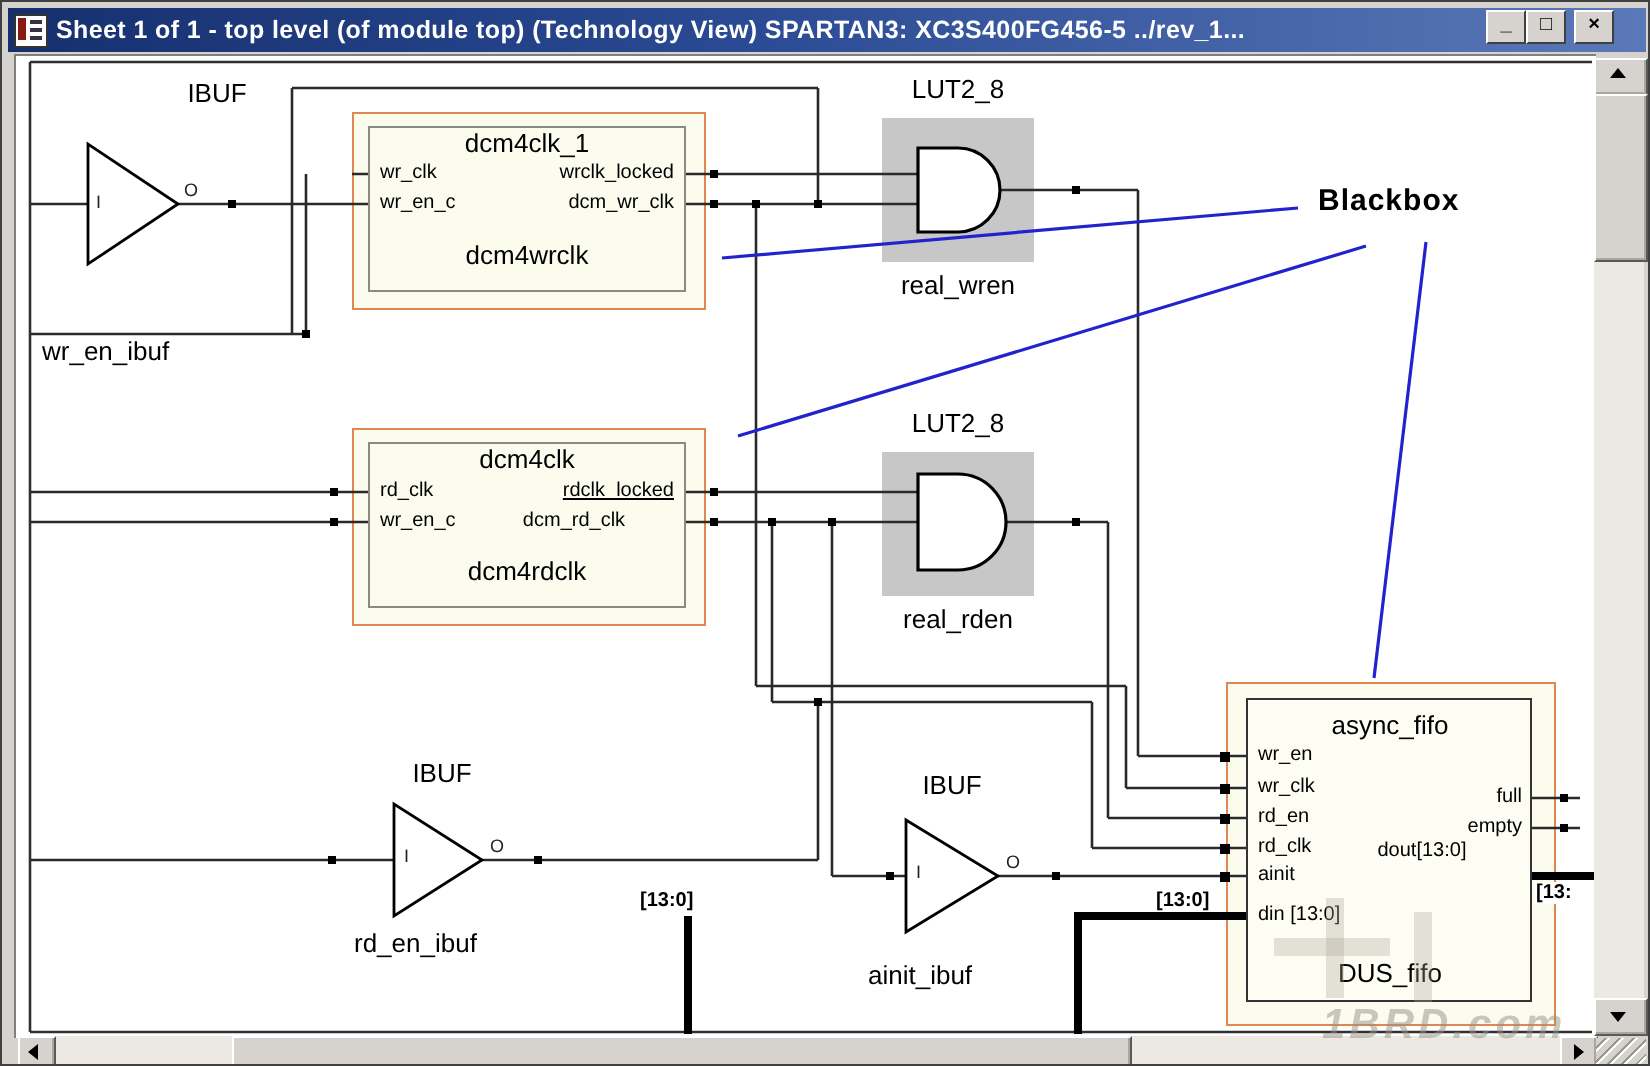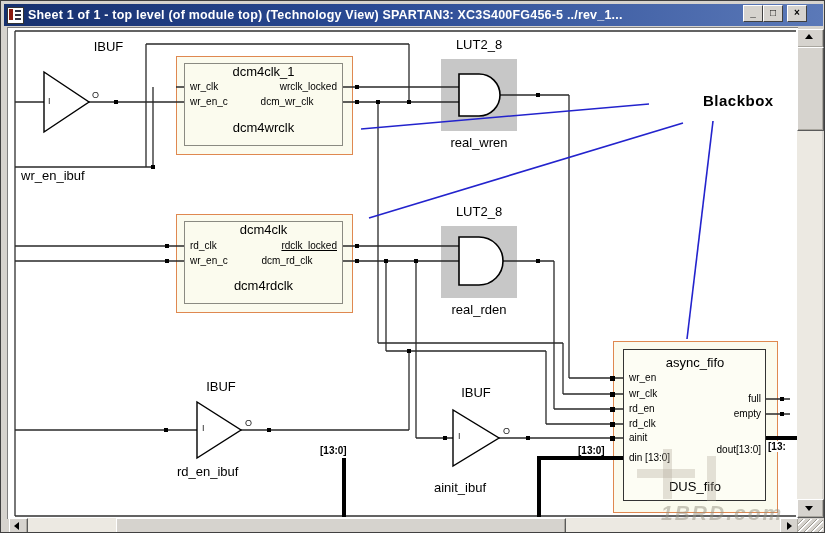--- a/index.html
+++ b/index.html
@@ -65,21 +65,21 @@
 
   <div id="canvas" class="abs"></div>
 
   <div class="blockbox" style="left:175px;top:55px;width:175px;height:97px;">
     <div class="innerbox" style="left:7px;top:6px;width:157px;height:81px;"></div>
   </div>
   <div class="lbl f13 ctr" style="left:190px;top:63px;width:145px;">dcm4clk_1</div>
   <div class="lbl f10" style="left:189px;top:80px;">wr_clk</div>
   <div class="lbl f10" style="left:189px;top:95px;">wr_en_c</div>
   <div class="lbl f10" style="left:236px;top:80px;width:100px;text-align:right;">wrclk_locked</div>
-  <div class="lbl f10" style="left:236px;top:95px;width:100px;text-align:center;">dcm_wr_clk</div>
+  <div class="lbl f10" style="left:236px;top:95px;width:100px;text-align:right;">dcm_wr_clk</div>
   <div class="lbl f13 ctr" style="left:190px;top:119px;width:145px;">dcm4wrclk</div>
 
   <div class="blockbox" style="left:175px;top:213px;width:175px;height:97px;">
     <div class="innerbox" style="left:7px;top:6px;width:157px;height:81px;"></div>
   </div>
   <div class="lbl f13 ctr" style="left:190px;top:221px;width:145px;">dcm4clk</div>
   <div class="lbl f10" style="left:189px;top:239px;">rd_clk</div>
   <div class="lbl f10" style="left:189px;top:254px;">wr_en_c</div>
   <div class="lbl f10" style="left:236px;top:239px;width:100px;text-align:right;text-decoration:underline;">rdclk_locked</div>
   <div class="lbl f10" style="left:236px;top:254px;width:100px;text-align:center;">dcm_rd_clk</div>
@@ -98,39 +98,39 @@
   </div>
   <div class="lbl f13 ctr" style="left:625px;top:354px;width:138px;">async_fifo</div>
   <div class="lbl f10" style="left:628px;top:371px;">wr_en</div>
   <div class="lbl f10" style="left:628px;top:387px;">wr_clk</div>
   <div class="lbl f10" style="left:628px;top:402px;">rd_en</div>
   <div class="lbl f10" style="left:628px;top:417px;">rd_clk</div>
   <div class="lbl f10" style="left:628px;top:431px;">ainit</div>
   <div class="lbl f10" style="left:628px;top:451px;">din [13:0]</div>
   <div class="lbl f10" style="left:660px;top:392px;width:100px;text-align:right;">full</div>
   <div class="lbl f10" style="left:660px;top:407px;width:100px;text-align:right;">empty</div>
-  <div class="lbl f10" style="left:660px;top:443px;width:100px;text-align:right;">dout[13:0]</div>
+  <div class="lbl f10" style="left:660px;top:419px;width:100px;text-align:center;">dout[13:0]</div>
   <div class="lbl f13 ctr" style="left:625px;top:478px;width:138px;">DUS_fifo</div>
 
   <div class="lbl f13 ctr" style="left:80px;top:38px;width:55px;">IBUF</div>
   <div class="lbl f13" style="left:20px;top:127px;margin-top:40px;">wr_en_ibuf</div>
   <div class="lbl pin" style="left:47px;top:95px;">I</div>
   <div class="lbl pin" style="left:91px;top:89px;">O</div>
 
   <div class="lbl f13 ctr" style="left:190px;top:378px;width:60px;">IBUF</div>
   <div class="lbl f13" style="left:176px;top:463px;">rd_en_ibuf</div>
   <div class="lbl pin" style="left:201px;top:422px;">I</div>
   <div class="lbl pin" style="left:244px;top:417px;">O</div>
 
   <div class="lbl f13 ctr" style="left:445px;top:384px;width:60px;">IBUF</div>
   <div class="lbl f13" style="left:433px;top:468px;margin-top:11px;">ainit_ibuf</div>
   <div class="lbl pin" style="left:457px;top:430px;">I</div>
   <div class="lbl pin" style="left:502px;top:425px;">O</div>
 
-  <div class="lbl" id="blackbox-label" style="left:658px;top:91px;margin-left:44px;">Blackbox</div>
+  <div class="lbl" id="blackbox-label" style="left:658px;top:91px;">Blackbox</div>
   <div class="lbl buslbl" style="left:318px;top:444px;">[13:0]</div>
   <div class="lbl buslbl" style="left:576px;top:444px;">[13:0]</div>
   <div class="lbl buslbl" style="left:766px;top:440px;">[13:</div>
 
   <svg width="825" height="533" viewBox="0 0 825 533" style="z-index:4;">
     <g stroke="#2a2a2a" stroke-width="1.3" fill="none">
 
       <path d="M14 30 H795 M14 30 V515 M14 515 H795" stroke="#303030"></path>
 
       <path d="M14 101 H43 M88 101 H183 M175 86 H183"></path>

